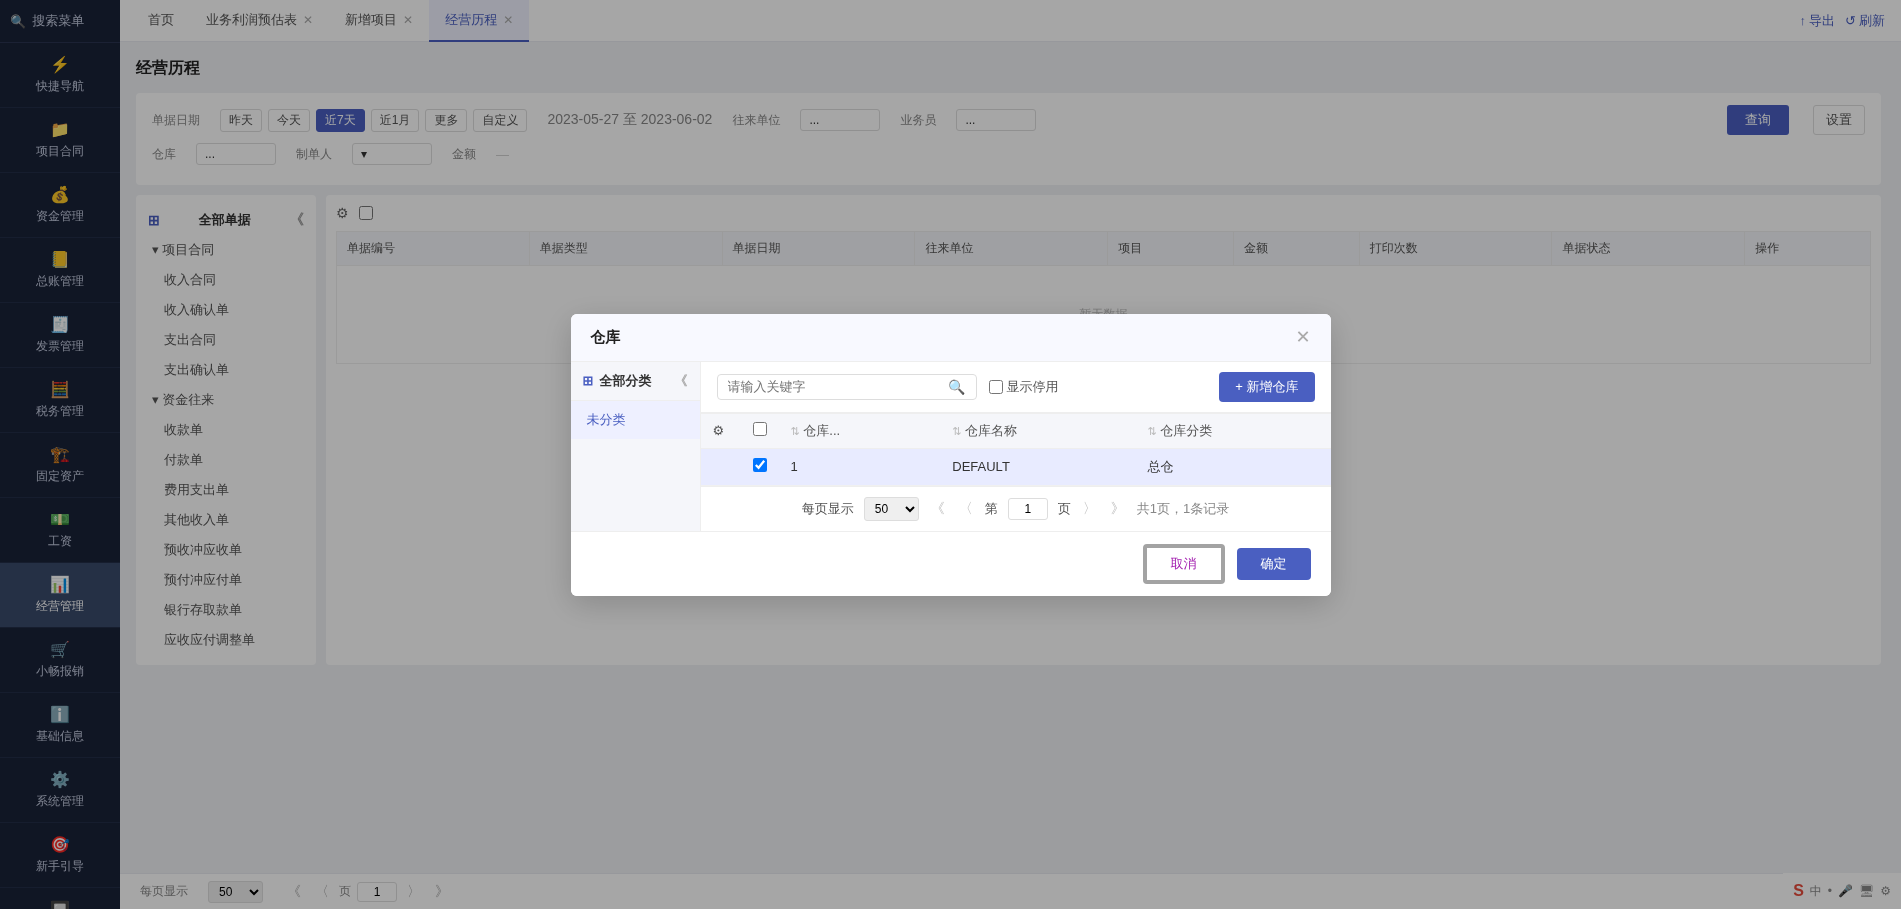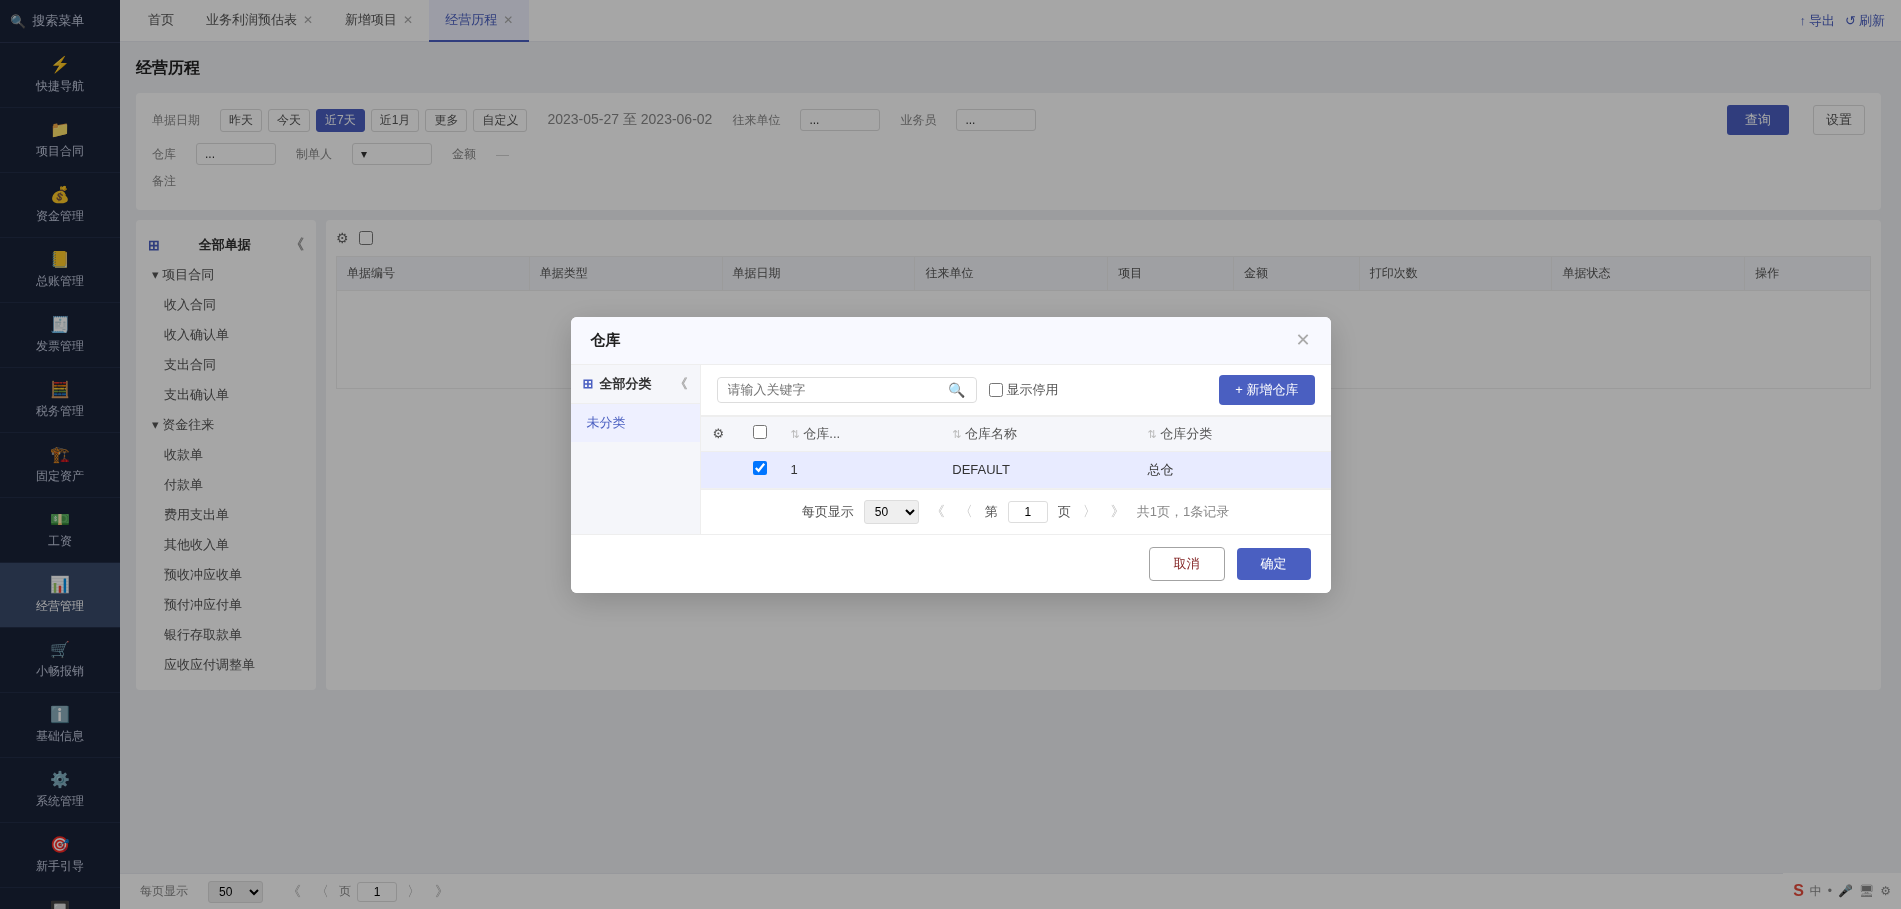--- a/index.html
+++ b/index.html
@@ -143,21 +143,21 @@
     
     .modal-footer-pagination {
       display: flex; align-items: center; justify-content: center; padding: 10px 16px;
       border-top: 1px solid #eee; gap: 10px; font-size: 13px; color: #555;
     }
     .modal-footer-actions {
       display: flex; align-items: center; justify-content: flex-end; padding: 12px 20px;
       border-top: 1px solid #eee; gap: 12px; background: #fff;
     }
     .btn-cancel {
-      background: #fff; color: #7f1d1d; border: 1px solid #a3a3a3; border-radius: 4px;
+      background: #fff; color: #a21caf; border: 4px solid #a3a3a3; border-radius: 4px;
       padding: 7px 24px; font-size: 13px; cursor: pointer;
     }
     .btn-confirm {
       background: #4a5fc1; color: #fff; border: none; border-radius: 4px;
       padding: 7px 24px; font-size: 13px; cursor: pointer;
     }
     .modal-page-input { width: 40px; border: 1px solid #ddd; border-radius: 3px; text-align: center; padding: 3px 4px; font-size: 12px; }
     .modal-page-arrow { color: #bbb; cursor: pointer; font-size: 14px; padding: 2px; }
     .modal-page-size-select { border: 1px solid #ddd; border-radius: 3px; padding: 3px 6px; font-size: 12px; }
     .modal-total-info { font-size: 13px; color: #888; }
@@ -294,23 +294,20 @@
         <span class="filter-label">仓库</span>
         <div class="filter-select">
           <span>...</span>
         </div>
         <span class="filter-label">制单人</span>
         <div class="filter-select">
           <span>▾</span>
         </div>
         <span class="filter-label">金额</span>
         <span class="dash-divider">—</span>
-      </div>
-      <div class="filter-row">
-        <span class="filter-label">备注</span>
       </div>
     </div>
 
     <div class="content-area">
 
       <div class="left-panel">
         <div class="left-panel-header">
           <span style="color:#4a5fc1;font-size:14px;">⊞</span>
           <span>全部单据</span>
           <span class="collapse-btn">《</span>

